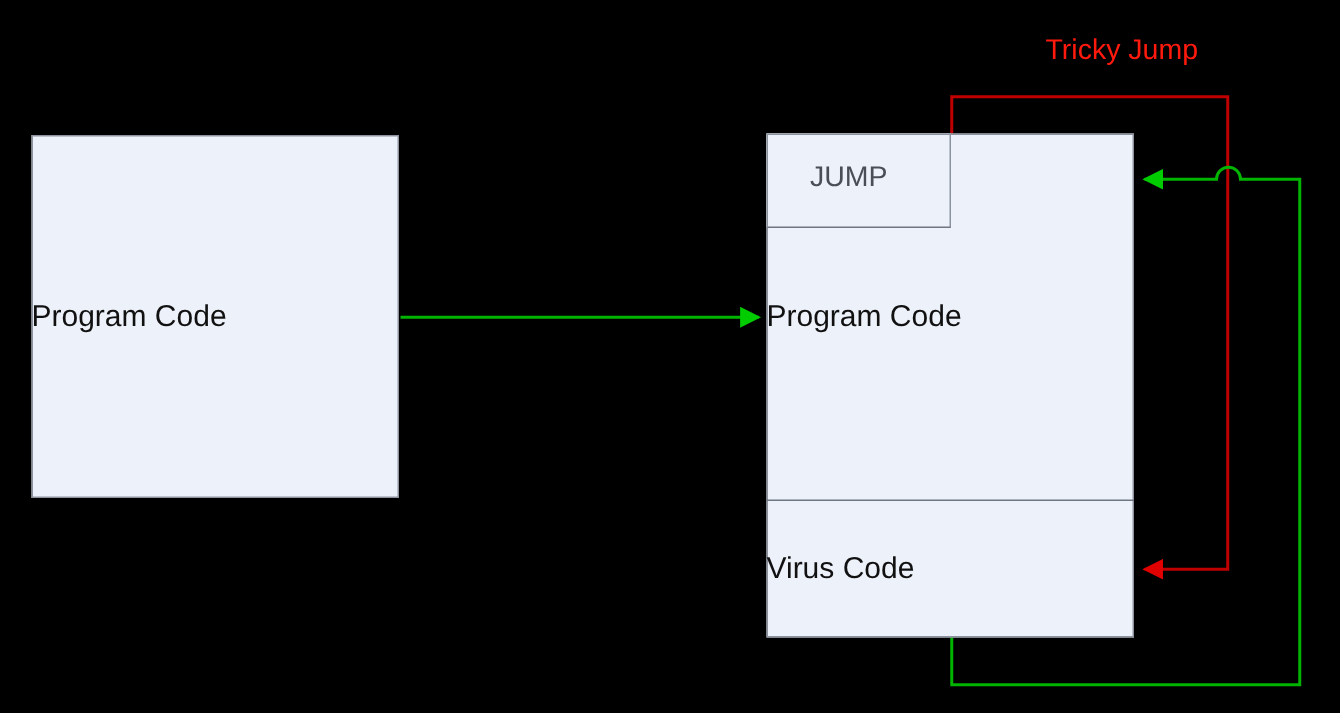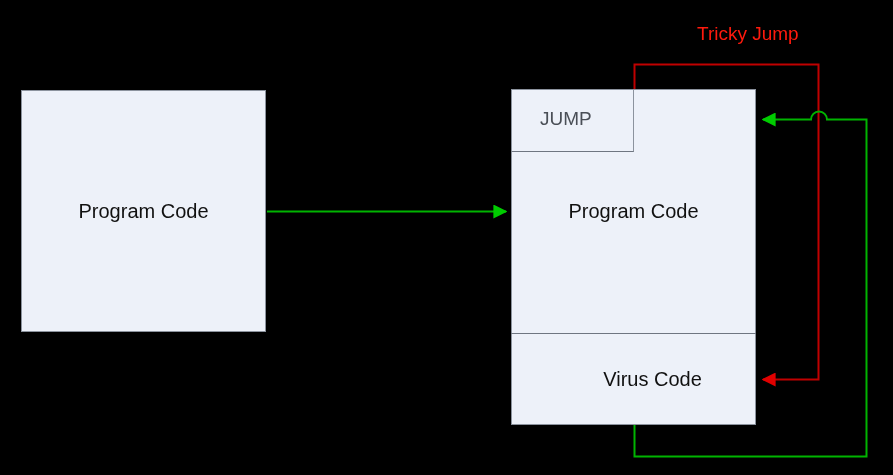--- a/index.html
+++ b/index.html
@@ -57,37 +57,36 @@
     width: 245px;
     height: 0;
     border-top: 1px solid #6f7681;
   }
   .label {
     position: absolute;
     color: #111111;
     font-size: 20px;
     line-height: 1;
     white-space: nowrap;
-    text-align: center;
+    text-align: left;
   }
   #left-label {
     left: 21px;
     top: 201px;
     width: 245px;
   }
   #right-prog-label {
     left: 511px;
     top: 201px;
     width: 245px;
   }
   #virus-label {
     left: 511px;
     top: 369px;
     width: 235px;
-    margin-left: 24px;
   }
   #jump-label {
     position: absolute;
     left: 540px;
     top: 109px;
     color: #4a4f57;
     font-size: 19px;
     line-height: 1;
     white-space: nowrap;
   }

